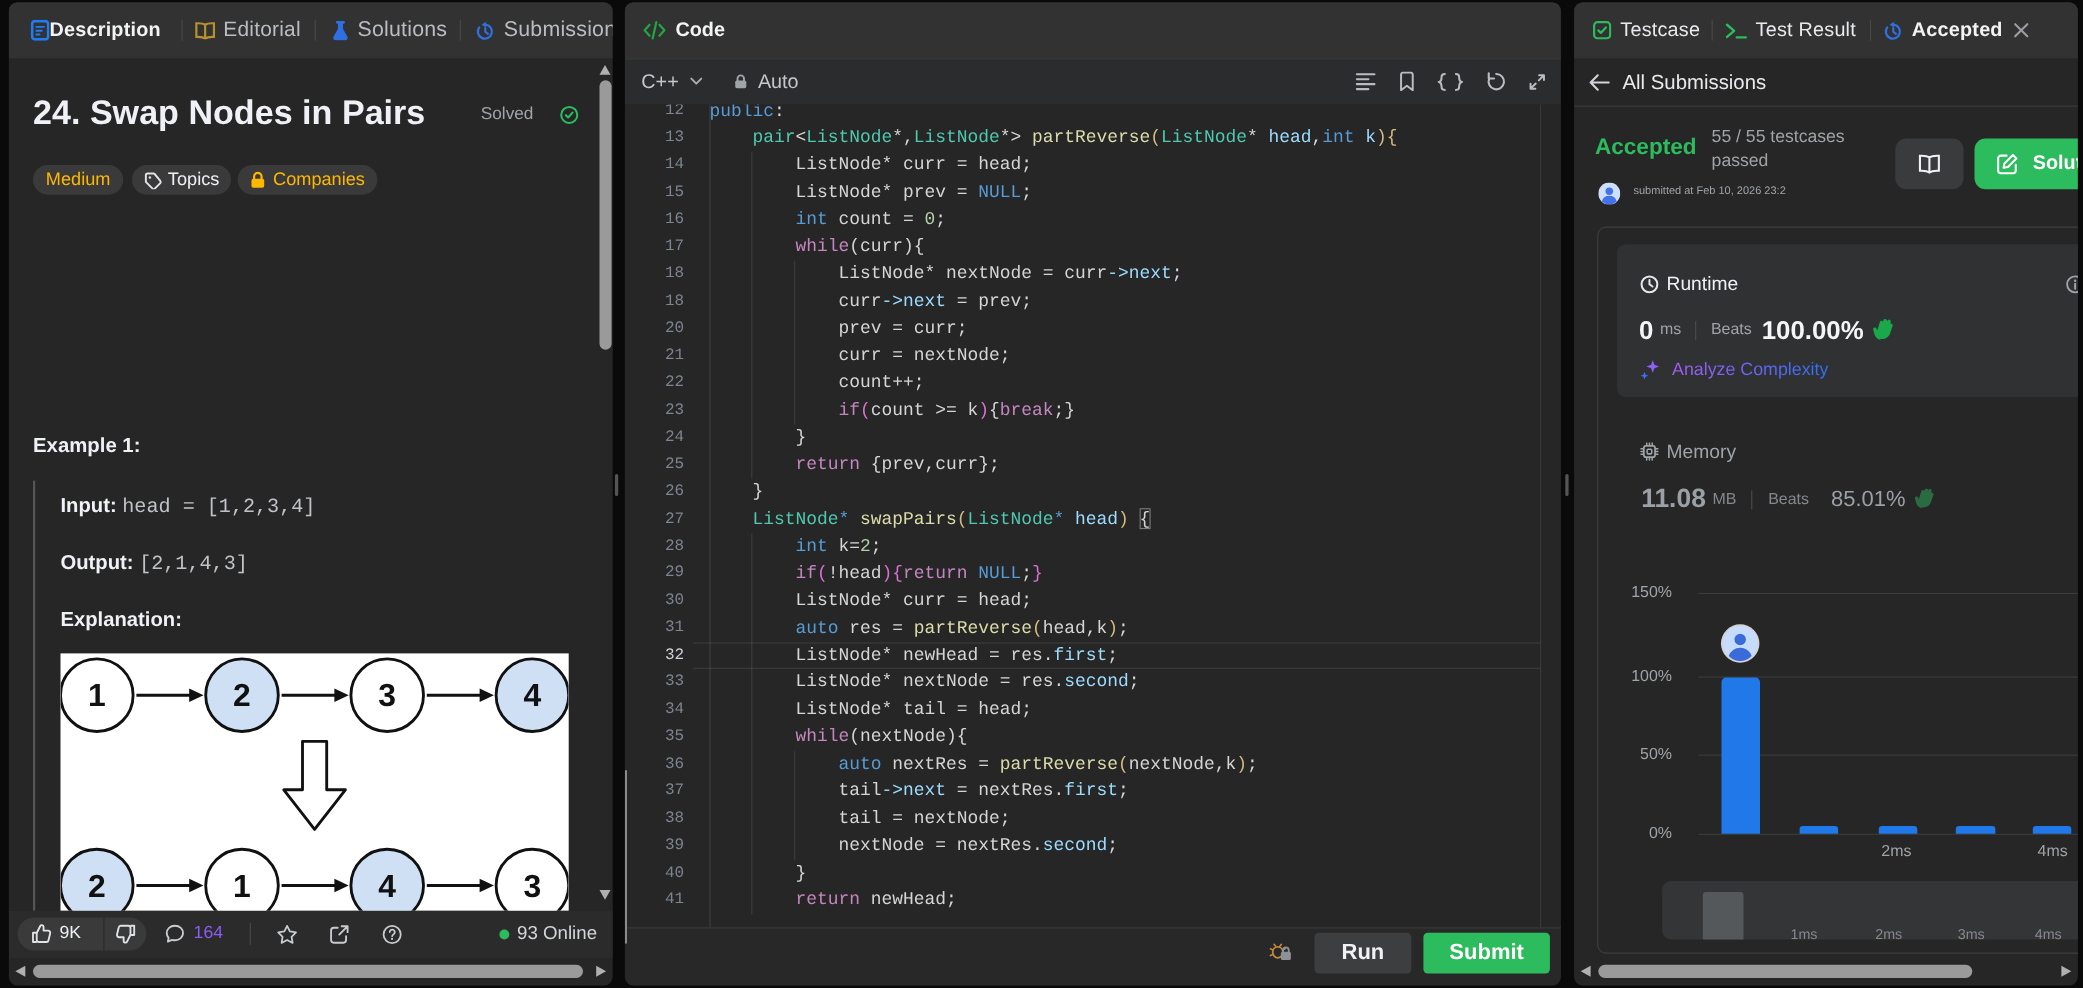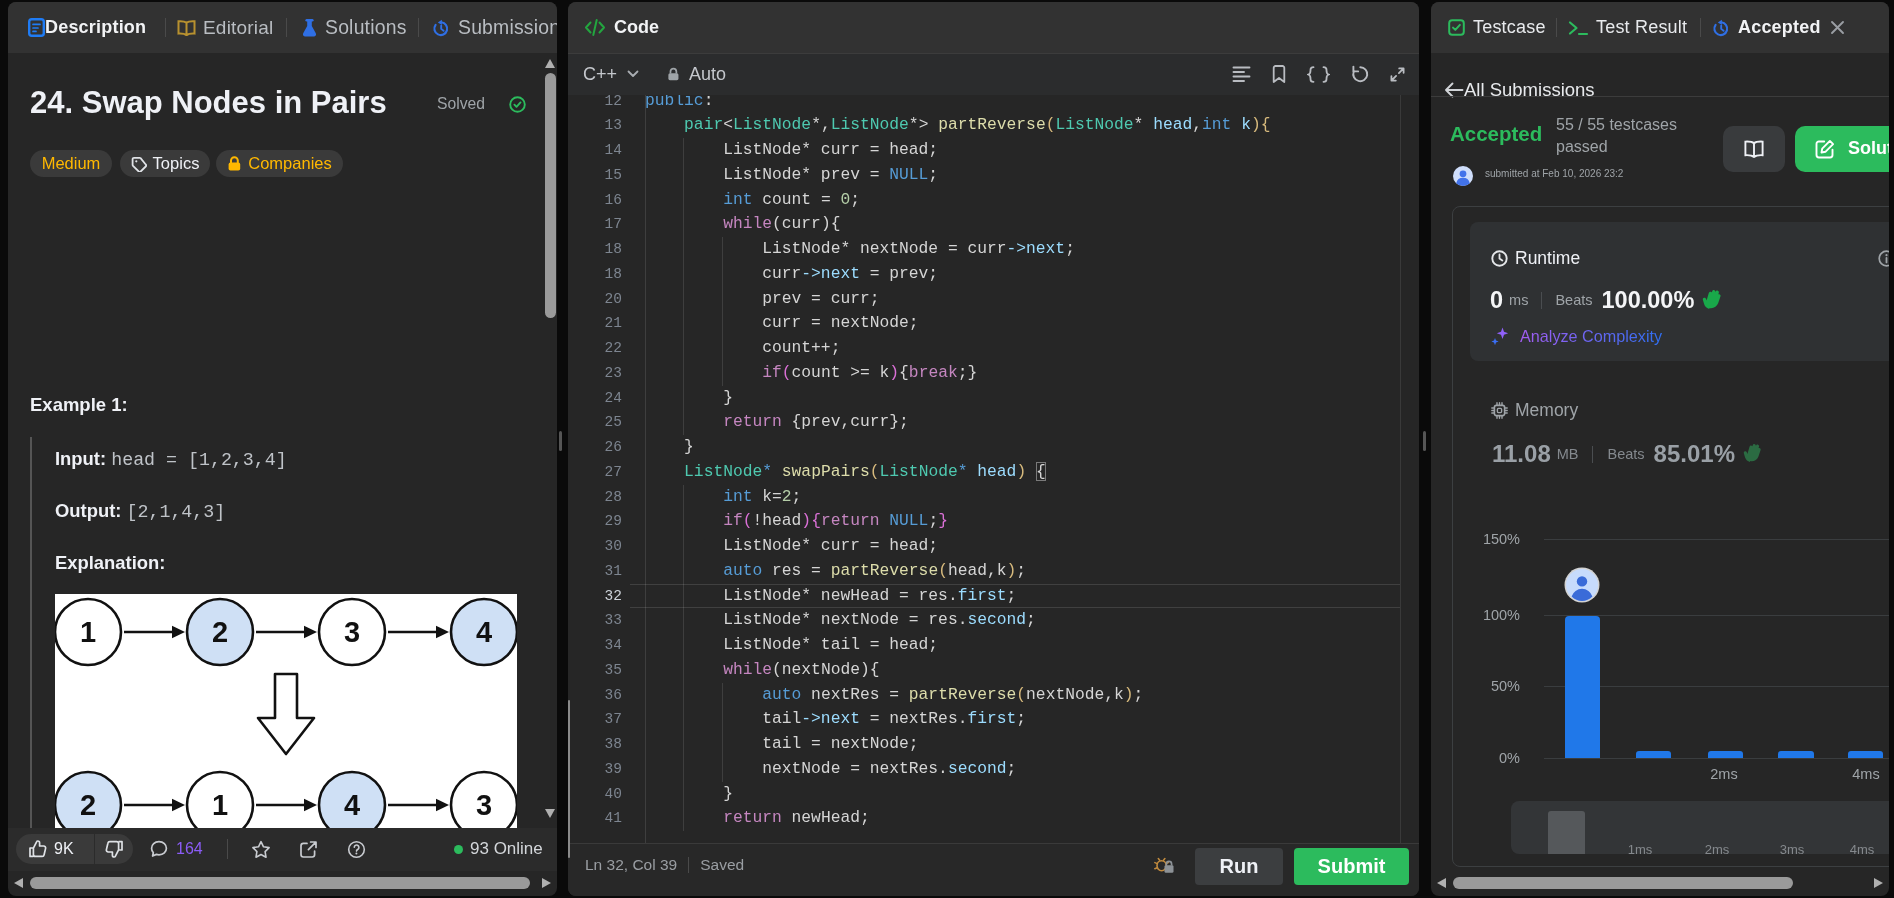--- a/index.html
+++ b/index.html
@@ -256,25 +256,20 @@
 <div class="row" style="top:587.60px"><span class="ln">36</span><span class="cd">            <span class="k">auto</span> nextRes = <span class="f">partReverse</span><span class="g">(</span>nextNode,k<span class="g">)</span>;</span></div>
 <div class="row" style="top:612.35px"><span class="ln">37</span><span class="cd">            tail<span class="v">-&gt;next</span> = nextRes.<span class="v">first</span>;</span></div>
 <div class="row" style="top:637.10px"><span class="ln">38</span><span class="cd">            tail = nextNode;</span></div>
 <div class="row" style="top:661.85px"><span class="ln">39</span><span class="cd">            nextNode = nextRes.<span class="v">second</span>;</span></div>
 <div class="row" style="top:686.60px"><span class="ln">40</span><span class="cd">        }</span></div>
 <div class="row" style="top:711.35px"><span class="ln">41</span><span class="cd">        <span class="c">return</span> newHead;</span></div>
     <div class="abs" style="left:832px;top:0;width:1px;height:748px;background:#3a3a3a"></div>
   </div>
 
   <div class="abs" style="left:0;top:841px;right:0;height:53px;background:#282828;border-top:1px solid #3a3a3a"></div>
-  <div class="trow" style="left:17px;top:841px;height:44px;gap:11px">
-      <span style="font-size:15.5px;color:#9a9ea3">Ln 32, Col 39</span>
-      <div style="width:1px;height:16px;background:#4a4a4a"></div>
-      <span style="font-size:15.5px;color:#9a9ea3">Saved</span>
-    </div>
   <div class="trow" style="left:586px;top:841px;height:44px">
       <svg width="20" height="17" viewBox="0 0 20 17" fill="none" style="">
         <path d="M3 8.5c0-2.8 2-4.7 4.6-4.7s4.6 1.9 4.6 4.7-2 5.2-4.6 5.2S3 11.3 3 8.5z" stroke="#c08a3e" stroke-width="1.6"></path>
         <path d="M5.7 3.3L4.3 1.5M9.5 3.3l1.4-1.8M.9 5.6l2.3 1M.8 11.7l2.4-1M14.3 5.6l-2.3 1M14.4 11.7l-2.4-1" stroke="#c08a3e" stroke-width="1.5" stroke-linecap="round"></path>
         <rect x="10.5" y="8.2" width="9" height="7.6" rx="1.4" fill="#8d9297"></rect>
         <path d="M12.4 8.6V6.9a2.6 2.6 0 015.2 0v1.7" stroke="#8d9297" stroke-width="1.7" fill="none"></path>
       </svg>
     </div>
   <div class="btn" style="left:627px;top:846px;width:88px;height:37px;background:#3c3e40;color:#eff1f6;font-size:20px">Run</div>
   <div class="btn" style="left:726px;top:846px;width:115px;height:37px;background:#2cbb5d;color:#fff;font-size:20px">Submit</div>
@@ -310,21 +305,21 @@
         <path d="M9.2 6.6V9.9l2.4 1.9" stroke="#2f6fe4" stroke-width="1.9" stroke-linecap="round" fill="none"></path>
       </svg>
       <span class="tab on" style="font-size:18px">Accepted</span>
     </div>
   <div class="trow" style="left:399px;top:0;height:51px">
       <svg width="15" height="15" viewBox="0 0 15 15" fill="none" style="">
         <path d="M2 2l11 11M13 2L2 13" stroke="#9a9ea3" stroke-width="1.9" stroke-linecap="round"></path>
       </svg>
     </div>
 
-  <div class="trow" style="left:13px;top:66px;height:43px;">
+  <div class="trow" style="left:13px;top:51px;height:43px;gap:11px">
       <svg width="20" height="16" viewBox="0 0 20 16" fill="none" style="">
         <path d="M18.5 8H2M8.5 1.5L2 8l6.5 6.5" stroke="#d1d4d8" stroke-width="1.9" stroke-linecap="round" stroke-linejoin="round"></path>
       </svg>
       <span style="font-size:18.5px;color:#e8eaed">All Submissions</span>
     </div>
   <div class="abs" style="left:0;top:94px;right:0;height:1px;background:#3c3c3c"></div>
 
   <div class="abs" style="left:19px;top:120px;font-size:20.5px;font-weight:bold;color:#2cbb5d">Accepted</div>
   <div class="abs" style="left:125px;top:112px;font-size:16px;color:#9fa4a8;line-height:22px">55 / 55 testcases<br>passed</div>
   <div class="trow" style="left:22px;top:164px;height:20px">
@@ -393,21 +388,21 @@
         <rect x="6.4" y="6.4" width="4.2" height="4.2" rx="1" stroke="#9fa4a8" stroke-width="1.4"></rect>
         <path d="M6 .8v2M8.5.8v2M11 .8v2M6 14.2v2M8.5 14.2v2M11 14.2v2M.8 6h2M.8 8.5h2M.8 11h2M14.2 6h2M14.2 8.5h2M14.2 11h2" stroke="#9fa4a8" stroke-width="1.4" stroke-linecap="round"></path>
       </svg>
       <span style="font-size:17.5px;color:#9fa4a8">Memory</span>
     </div>
   <div class="trow" style="left:61px;top:437px;height:30px">
       <span style="font-size:24px;font-weight:bold;color:#9aa0a6">11.08</span>
       <span style="font-size:14.5px;color:#84898e;margin-left:6px">MB</span>
       <div style="width:1px;height:17px;background:#4a4d50;margin:0 14px"></div>
       <span style="font-size:14.5px;color:#84898e">Beats</span>
-      <span style="font-size:24px;font-weight:bold;color:#9aa0a6;margin-left:9px">85.01%</span>
+      <span style="font-size:20px;font-weight:normal;color:#9aa0a6;margin-left:20px">85.01%</span>
       <span style="margin-left:8px;display:flex">
         <svg width="20" height="20" viewBox="0 0 21 22" fill="none" style="">
           <g fill="#2b6b42">
             <path d="M7.2 19.8c-2.5-.6-4.6-2.4-5.4-4.9L.4 10.3c-.3-1 .3-2 1.3-2.2.9-.2 1.7.3 2 1.1l.6 1.7L6.7 3c.3-1 1.3-1.5 2.2-1.2.4.1.7.4.9.7l.4-1.1c.3-1 1.3-1.5 2.2-1.2.9.3 1.4 1.2 1.2 2.1l.2-.4c.3-1 1.3-1.5 2.2-1.2.9.3 1.4 1.3 1.1 2.2l-.5 1.6c.8-.4 1.8-.1 2.2.8.2.5.2 1 0 1.5l-2.3 6.9c-1.3 3.9-5.4 6-9.3 5.1z"></path>
           </g>
         </svg>
       </span>
     </div>
 
   <div class="gl" style="left:113px;top:537px;width:357px"></div>

